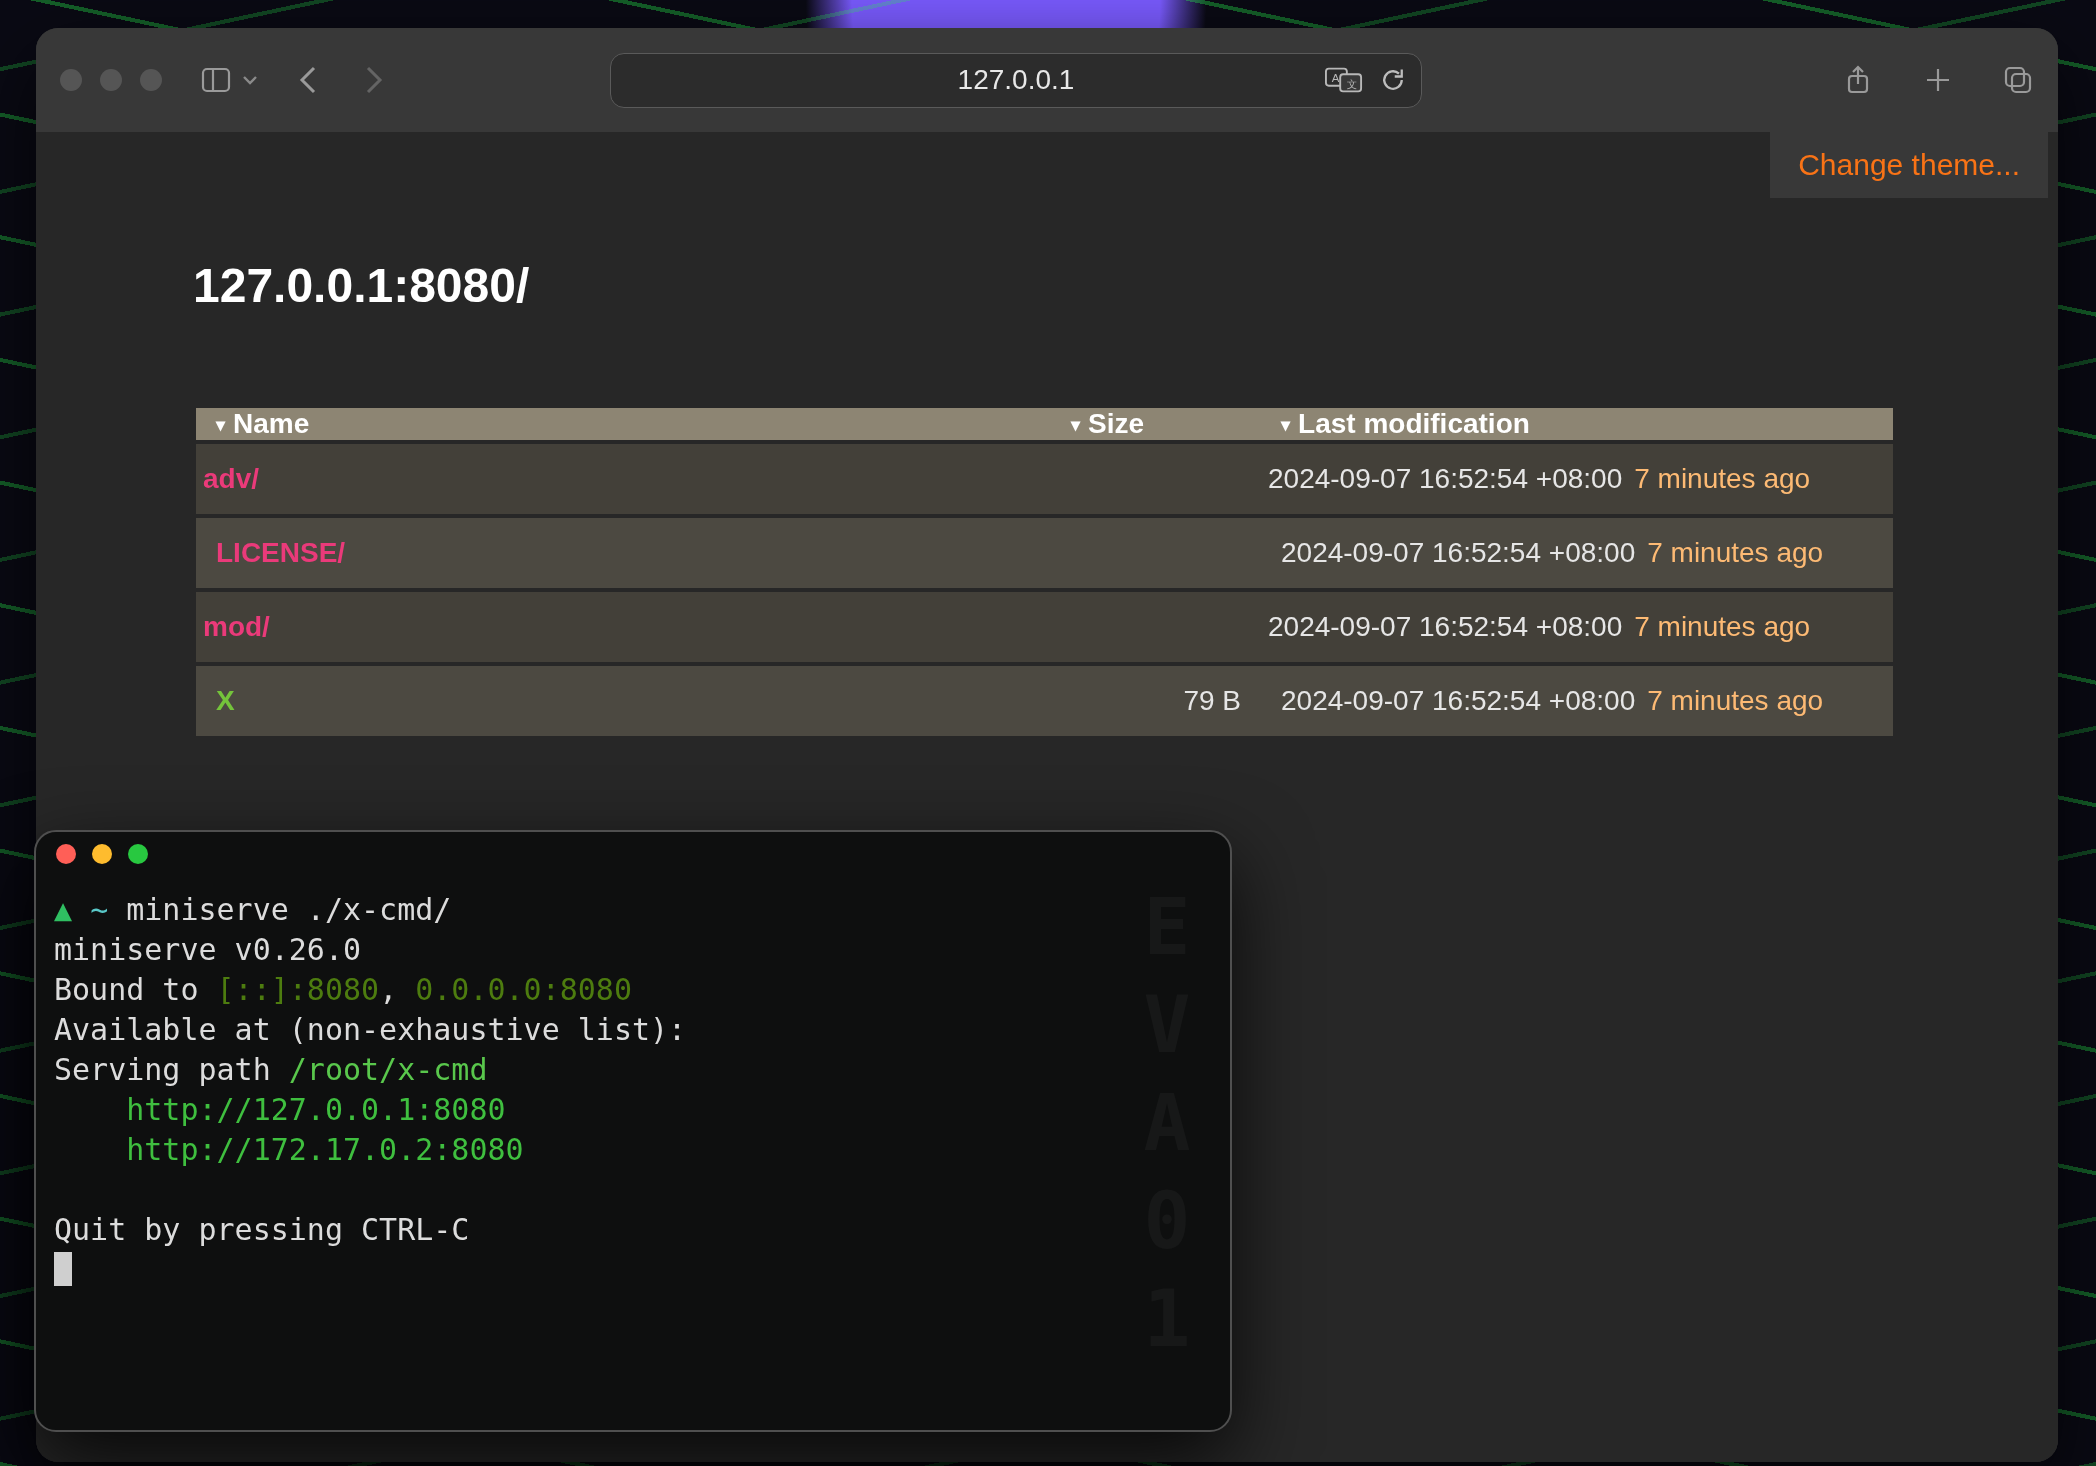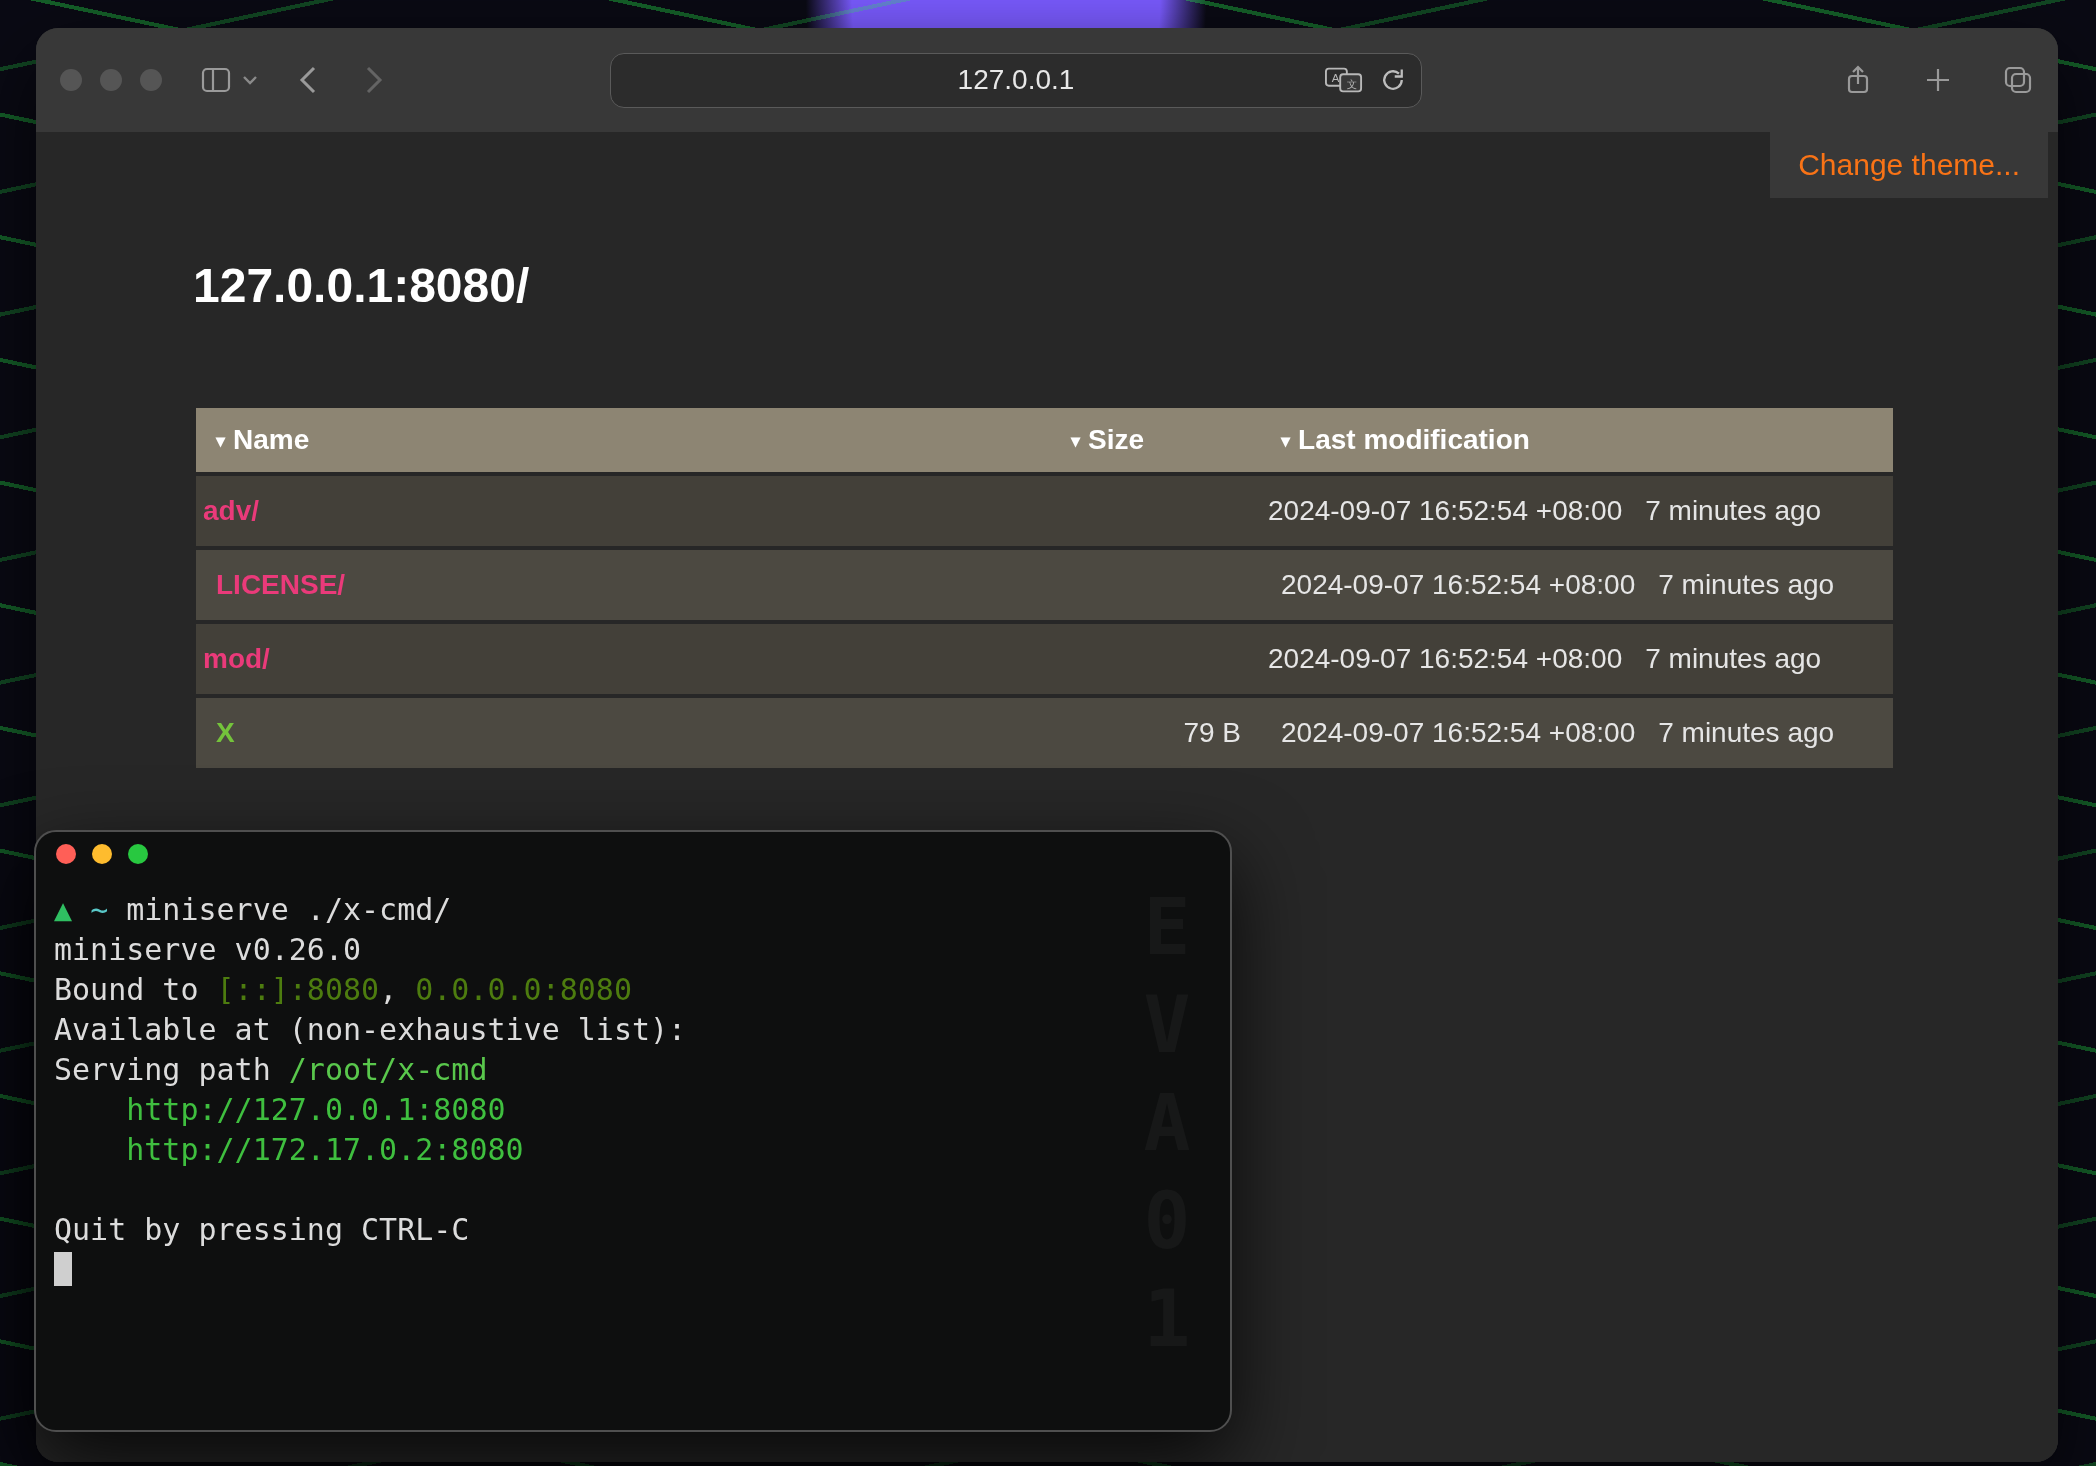--- a/index.html
+++ b/index.html
@@ -69,33 +69,33 @@
       border:none;
     }
     .page-title { position:absolute; left:157px; top:126px; font-size:48px; font-weight:800; color:#fff; }
     .table {
       position:absolute; left:160px; top:272px; width:1697px;
       border-collapse:separate; border-spacing:0 4px;
       font-size:28px;
     }
     .table th {
       background:#8d8573; color:#fff; font-weight:700;
-      text-align:left; padding:16px 20px;
+      text-align:left; padding:0 20px;
     }
     .table th .tri { font-size:18px; vertical-align:2px; margin-right:8px; }
     .table th.col-name { width:855px; }
     .table th.col-size { width:210px; }
     .table td { padding:19px 20px; color:#e6e6e6; }
     .table tr.row1 td { background:#434039;padding-left:7px; }
     .table tr.row0 td { background:#4c4941; }
     .table td.name a { color:#ea3a7a; font-weight:800; text-decoration:none; }
     .table td.name a.file { color:#74c33b; font-weight:700; }
     .table td.size { text-align:right; color:#e6e6e6; }
     .table td.mod { white-space:nowrap; }
-    .table td.mod .ago { color:#e5e5e5; margin-left:23px; }
+    .table td.mod .ago { color:#fdba74; margin-left:12px; }
 
     
     .term {
       position:absolute; left:34px; top:830px;
       width:1198px; height:602px;
       background:#0e0f0f;
       border:2px solid #4f4f4f;
       border-radius:22px;
       box-shadow:0 30px 80px rgba(0,0,0,.8);
       overflow:hidden;

